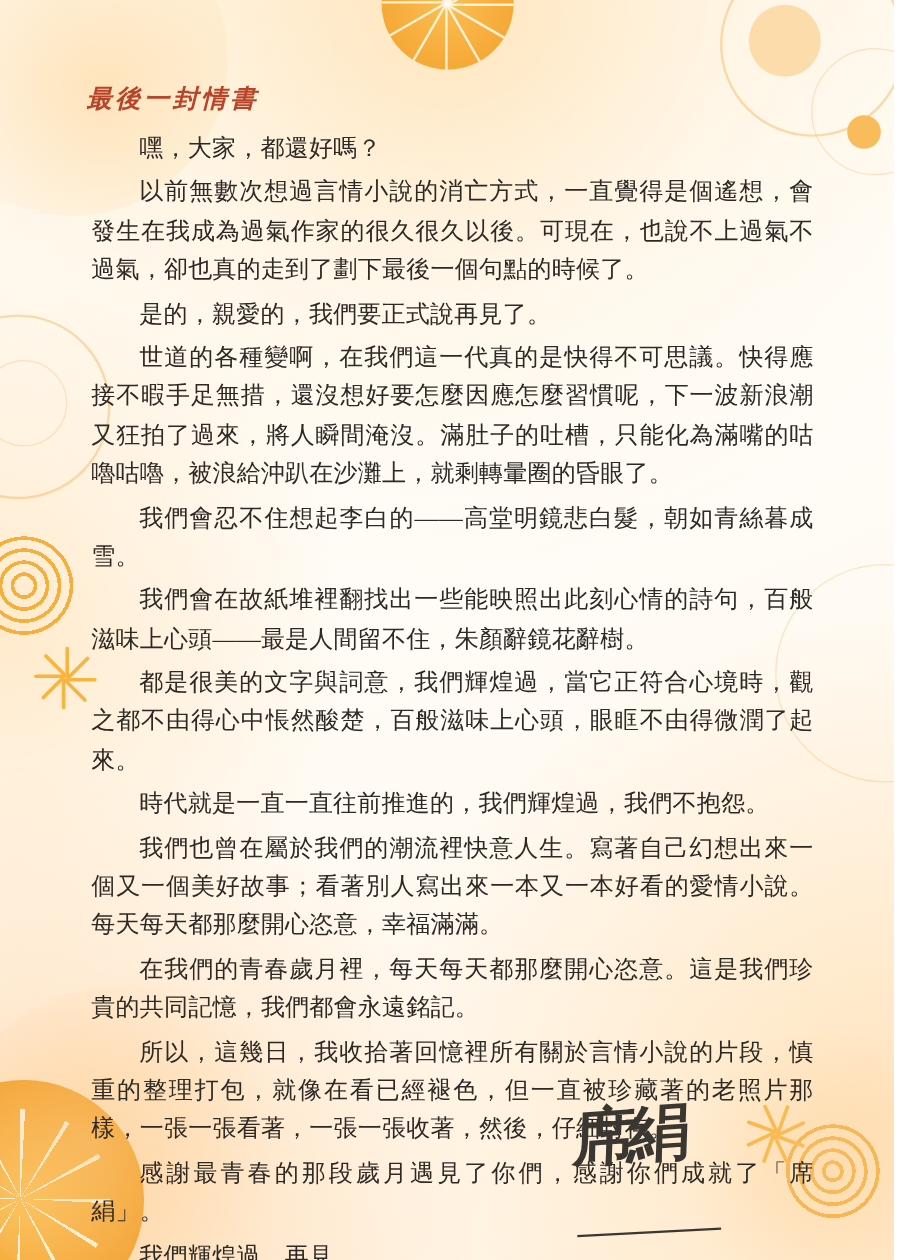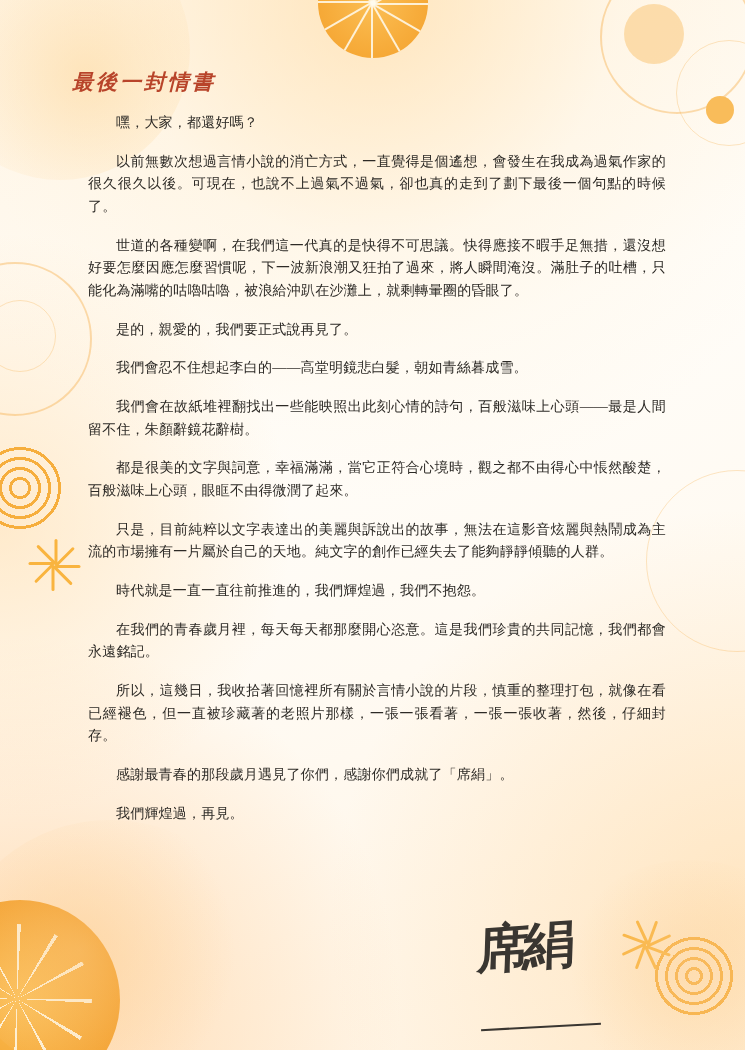--- a/index.html
+++ b/index.html
@@ -78,22 +78,22 @@
   .letter-title {
     font-family: "Liberation Serif", serif;
     font-weight: bold;
     font-size: 21px;
     letter-spacing: 3px;
     color: #b8442a;
     margin: 0 0 12px 0;
     font-style: italic;
   }
   .body-text p {
-    margin: 16px;
-    font-size: 14px;
+    margin: 4px;
+    font-size: 20px;
     line-height: 1.62;
     color: #2d2a26;
     text-align: justify;
     text-indent: 2em;
     letter-spacing: 0.2px;
   }
   .signature {
     position: absolute;
     right: 128px;
     bottom: 18px;
@@ -193,27 +193,27 @@
 
     <div class="deco disc" style="left:560px; top:860px; width:260px; height:220px; background:radial-gradient(circle at 50% 50%, rgba(252,206,145,0.42), rgba(255,255,255,0) 70%);"></div>
   </div>
 
   <div class="letter">
     <h1 class="letter-title">最後一封情書</h1>
 
     <div class="body-text">
       <p>嘿，大家，都還好嗎？</p>
       <p>以前無數次想過言情小說的消亡方式，一直覺得是個遙想，會發生在我成為過氣作家的很久很久以後。可現在，也說不上過氣不過氣，卻也真的走到了劃下最後一個句點的時候了。</p>
+      <p>是的，親愛的，我們要正式說再見了。</p>
       <p>世道的各種變啊，在我們這一代真的是快得不可思議。快得應接不暇手足無措，還沒想好要怎麼因應怎麼習慣呢，下一波新浪潮又狂拍了過來，將人瞬間淹沒。滿肚子的吐槽，只能化為滿嘴的咕嚕咕嚕，被浪給沖趴在沙灘上，就剩轉暈圈的昏眼了。</p>
-      <p>是的，親愛的，我們要正式說再見了。</p>
       <p>我們會忍不住想起李白的——高堂明鏡悲白髮，朝如青絲暮成雪。</p>
       <p>我們會在故紙堆裡翻找出一些能映照出此刻心情的詩句，百般滋味上心頭——最是人間留不住，朱顏辭鏡花辭樹。</p>
-      <p>都是很美的文字與詞意，幸福滿滿，當它正符合心境時，觀之都不由得心中悵然酸楚，百般滋味上心頭，眼眶不由得微潤了起來。</p>
-      <p>只是，目前純粹以文字表達出的美麗與訴說出的故事，無法在這影音炫麗與熱鬧成為主流的市場擁有一片屬於自己的天地。純文字的創作已經失去了能夠靜靜傾聽的人群。</p>
+      <p>都是很美的文字與詞意，我們輝煌過，當它正符合心境時，觀之都不由得心中悵然酸楚，百般滋味上心頭，眼眶不由得微潤了起來。</p>
       <p>時代就是一直一直往前推進的，我們輝煌過，我們不抱怨。</p>
+      <p>我們也曾在屬於我們的潮流裡快意人生。寫著自己幻想出來一個又一個美好故事；看著別人寫出來一本又一本好看的愛情小說。每天每天都那麼開心恣意，幸福滿滿。</p>
       <p>在我們的青春歲月裡，每天每天都那麼開心恣意。這是我們珍貴的共同記憶，我們都會永遠銘記。</p>
       <p>所以，這幾日，我收拾著回憶裡所有關於言情小說的片段，慎重的整理打包，就像在看已經褪色，但一直被珍藏著的老照片那樣，一張一張看著，一張一張收著，然後，仔細封存。</p>
       <p>感謝最青春的那段歲月遇見了你們，感謝你們成就了「席絹」。</p>
       <p>我們輝煌過，再見。</p>
     </div>
   </div>
 
   <div class="signature">
     <span class="sig-text">席絹</span>
     <span class="sig-under"></span>

